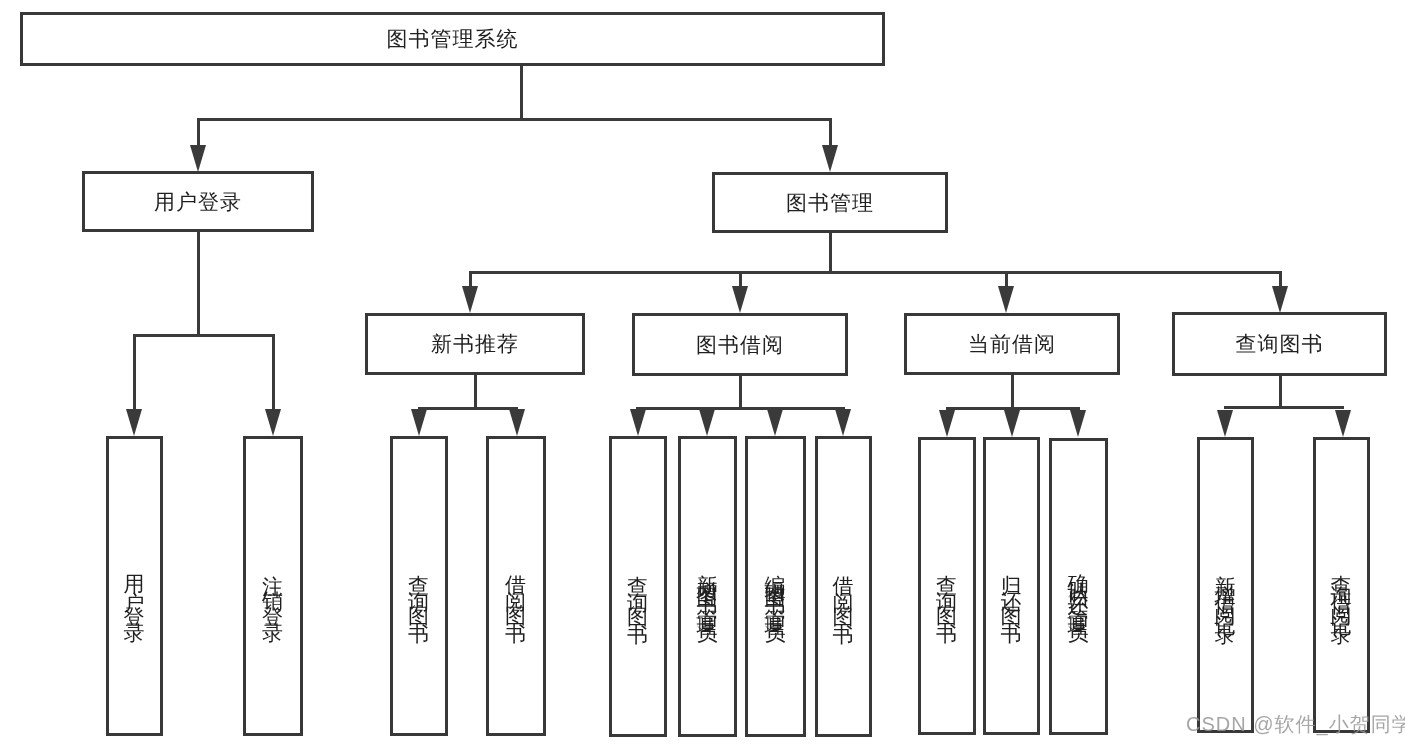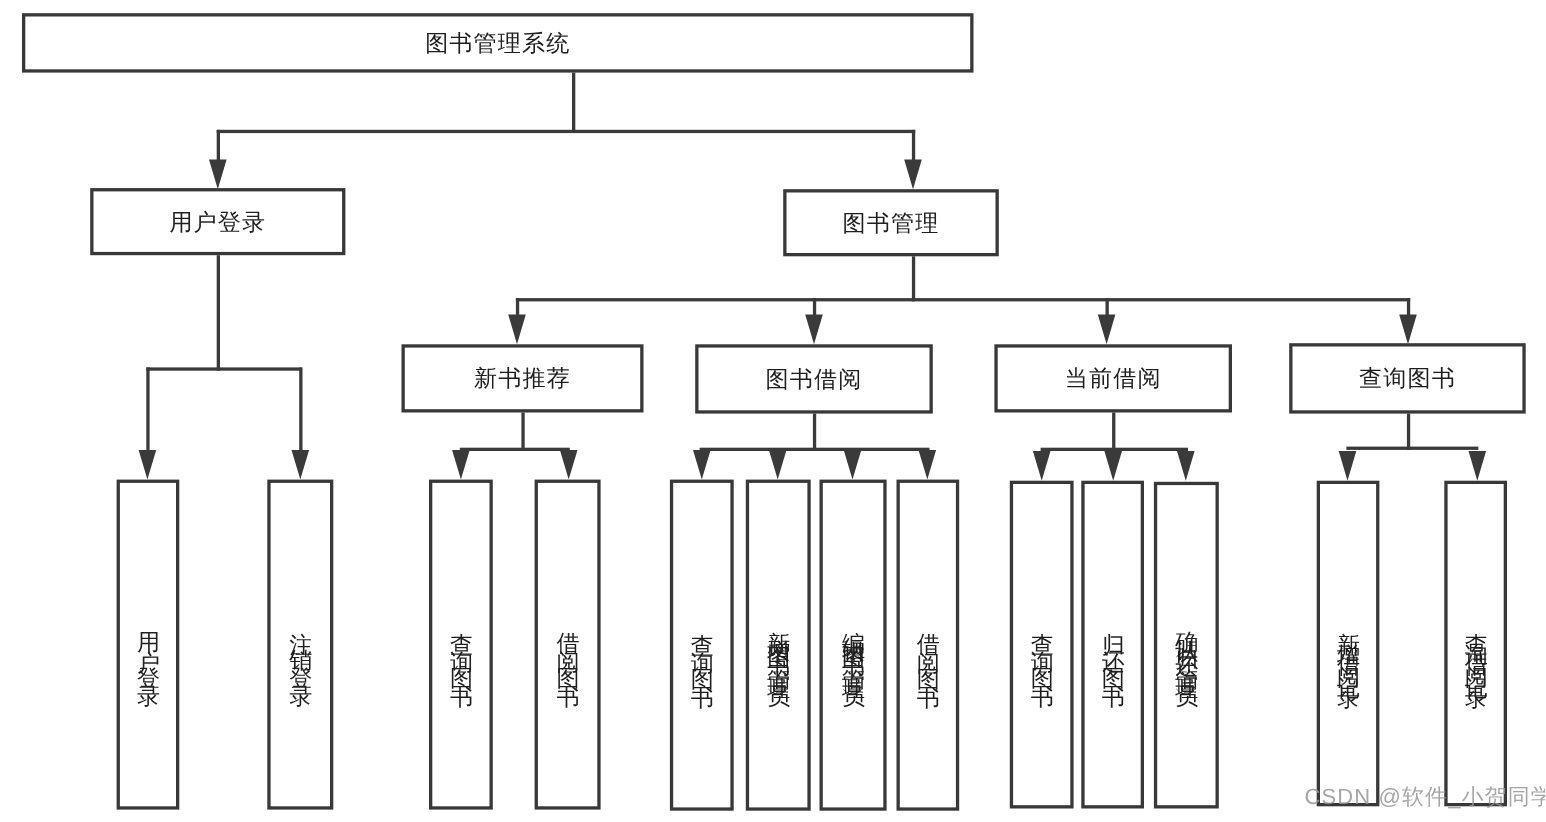--- a/index.html
+++ b/index.html
@@ -44,21 +44,21 @@
   <div class="box" style="left:20px;top:12px;width:865px;height:54px;">图书管理系统</div>
 
   <div class="vl" style="left:520px;top:66px;height:54px;"></div>
   <div class="hl" style="left:197px;top:118px;width:635px;"></div>
   <div class="vl" style="left:197px;top:118px;height:30px;"></div>
   <div class="ah" style="left:198px;top:145px;"></div>
   <div class="vl" style="left:829px;top:118px;height:30px;"></div>
   <div class="ah" style="left:830px;top:145px;"></div>
 
   <div class="box" style="left:82px;top:171px;width:232px;height:61px;">用户登录</div>
-  <div class="box" style="left:712px;top:172px;width:196px;height:61px;">图书管理</div>
+  <div class="box" style="left:712px;top:172px;width:236px;height:61px;">图书管理</div>
 
   <div class="vl" style="left:197px;top:232px;height:105px;"></div>
   <div class="hl" style="left:133px;top:334px;width:141px;"></div>
   <div class="vl" style="left:133px;top:334px;height:78px;"></div>
   <div class="ah" style="left:134px;top:409px;"></div>
   <div class="vl" style="left:272px;top:334px;height:78px;"></div>
   <div class="ah" style="left:273px;top:409px;"></div>
 
   <div class="vbox sp16" style="left:106px;top:436px;width:57px;height:300px;">用户登录</div>
   <div class="vbox sp16" style="left:243px;top:436px;width:60px;height:300px;">注销登录</div>

